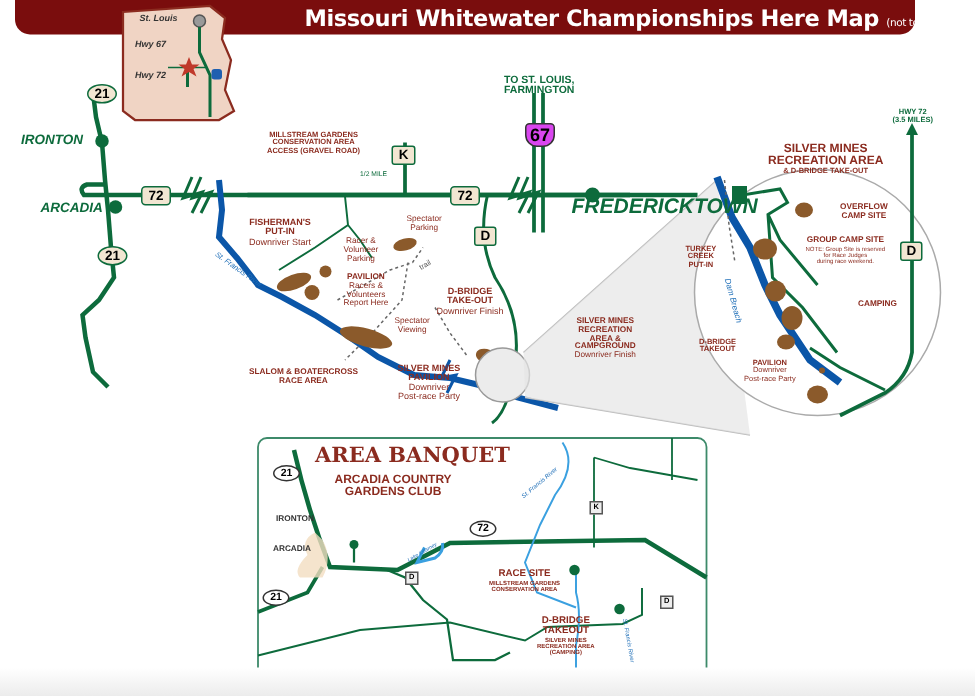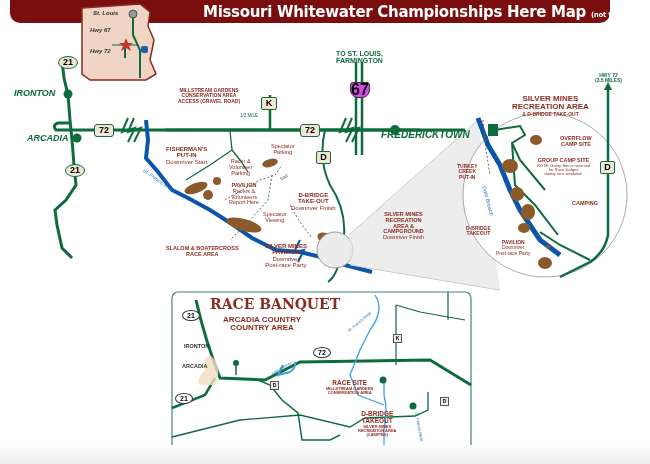--- a/index.html
+++ b/index.html
@@ -1,19 +1,19 @@
 <!DOCTYPE html>
 <html><head>
 <meta charset="utf-8">
 <style>
   html,body{margin:0;padding:0;background:#fff;}
   body{width:650px;height:464px;position:relative;overflow:hidden;font-family:"Liberation Sans",sans-serif;}
   .titlebar{position:absolute;left:10px;top:0;width:600px;height:23px;background:#7a0d0d;border-radius:0 0 10px 10px;}
   .title{position:absolute;left:193px;top:3px;color:#fff;font-weight:bold;font-size:15px;white-space:nowrap;font-family:"DejaVu Sans",sans-serif;letter-spacing:-0.3px;}
-  .title small{font-size:7px;font-weight:bold;}
+  .title small{font-size:7px;font-weight:normal;}
   .map{position:absolute;left:0;top:0;width:650px;height:464px;}
   .lbl{position:absolute;white-space:nowrap;line-height:1.05;text-align:center;}
   .red{color:#8b2b1f;}
   .green{color:#0d6b3c;}
   .b{font-weight:bold;}
   .it{font-style:italic;}
   .footerfade{position:absolute;left:0;top:445px;width:650px;height:19px;background:linear-gradient(#fff,#ececec);}
 </style>
 </head>
 <body>
@@ -111,29 +111,29 @@
   <circle cx="413" cy="406" r="3.5" fill="#0d6b3c"></circle>
 </svg>
 
 <div class="lbl b" style="left:58px;top:56px;width:18px;height:11px;background:#f2e6d2;border:1.5px solid #0d6b3c;border-radius:50%;font-size:9px;line-height:11px;">21</div>
 <div class="lbl b" style="left:65px;top:164px;width:18px;height:11px;background:#f2e6d2;border:1.5px solid #0d6b3c;border-radius:50%;font-size:9px;line-height:11px;">21</div>
 <div class="lbl b" style="left:94px;top:124px;width:18px;height:11px;background:#f2e6d2;border:1.5px solid #0d6b3c;border-radius:3px;font-size:9px;line-height:11px;">72</div>
 <div class="lbl b" style="left:300px;top:124px;width:18px;height:11px;background:#f2e6d2;border:1.5px solid #0d6b3c;border-radius:3px;font-size:9px;line-height:11px;">72</div>
 <div class="lbl b" style="left:261px;top:97px;width:14px;height:11px;background:#f2e6d2;border:1.5px solid #0d6b3c;border-radius:2px;font-size:9px;line-height:11px;">K</div>
 <div class="lbl b" style="left:316px;top:151px;width:13px;height:11px;background:#f2e6d2;border:1.5px solid #0d6b3c;border-radius:2px;font-size:9px;line-height:11px;">D</div>
 <div class="lbl b" style="left:600px;top:161px;width:13px;height:11px;background:#f2e6d2;border:1.5px solid #0d6b3c;border-radius:2px;font-size:9px;line-height:11px;">D</div>
-<div class="lbl b" style="left:350px;top:82px;width:18px;height:14px;background:#d946ef;border:1.5px solid #333;border-radius:3px 3px 8px 8px;font-size:16px;line-height:14px;">67</div>
+<div class="lbl b" style="left:350px;top:82px;width:18px;height:14px;background:#d946ef;border:1.5px solid #333;border-radius:3px 3px 8px 8px;font-size:12px;line-height:14px;">67</div>
 
 <div class="lbl b it" style="left:93px;top:10px;font-size:6px;color:#333;">St. Louis</div>
 <div class="lbl b it" style="left:90px;top:27px;font-size:6px;color:#333;">Hwy 67</div>
 <div class="lbl b it" style="left:90px;top:48px;font-size:6px;color:#333;">Hwy 72</div>
 
 <div class="lbl b it green" style="left:14px;top:89px;font-size:9px;">IRONTON</div>
 <div class="lbl b it green" style="left:27px;top:134px;font-size:9px;">ARCADIA</div>
-<div class="lbl b it green" style="left:371px;top:130px;font-size:10px;padding-left:10px;">FREDERICKTOWN</div>
+<div class="lbl b it green" style="left:371px;top:130px;font-size:14px;padding-left:10px;">FREDERICKTOWN</div>
 
 <div class="lbl b green" style="left:336px;top:50px;font-size:7px;">
     <div>TO ST. LOUIS,</div>
     <div>FARMINGTON</div>
   </div>
 
 <div class="lbl b red" style="left:178px;top:88px;font-size:5px;">
     <div>MILLSTREAM GARDENS</div>
     <div>CONSERVATION AREA</div>
     <div>ACCESS (GRAVEL ROAD)</div>
@@ -218,24 +218,24 @@
 <div class="lbl b red" style="left:466px;top:226px;font-size:5px;">
     <div>D-BRIDGE</div>
     <div>TAKEOUT</div>
   </div>
 <div class="lbl red" style="left:496px;top:240px;font-size:5px;">
     <div class="b">PAVILION</div>
     <div>Downriver</div>
     <div>Post-race Party</div>
   </div>
 
-<div class="lbl b red" style="left:210px;top:297px;font-size:14px;font-family:'DejaVu Serif',serif;">RACE BANQUET</div>
+<div class="lbl b red" style="left:210px;top:297px;font-size:14px;font-family:'DejaVu Serif',serif;">AREA BANQUET</div>
 <div class="lbl b red" style="left:223px;top:316px;font-size:8px;">
     <div>ARCADIA COUNTRY</div>
-    <div>COUNTRY AREA</div>
+    <div>GARDENS CLUB</div>
   </div>
 <div class="lbl b" style="left:184px;top:344px;font-size:5.5px;color:#333;">IRONTON</div>
 <div class="lbl b" style="left:182px;top:364px;font-size:5.5px;color:#333;">ARCADIA</div>
 <div class="lbl b" style="left:182px;top:310px;width:16px;height:9px;border:1px solid #333;border-radius:50%;background:#fff;font-size:7px;line-height:9px;">21</div>
 <div class="lbl b" style="left:175px;top:393px;width:16px;height:9px;border:1px solid #333;border-radius:50%;background:#fff;font-size:7px;line-height:9px;">21</div>
 <div class="lbl b" style="left:313px;top:347px;width:16px;height:9px;border:1px solid #333;border-radius:50%;background:#fff;font-size:7px;line-height:9px;">72</div>
 <div class="lbl b" style="left:393px;top:334px;width:7px;height:7px;border:1px solid #555;background:#eee;font-size:5px;line-height:7px;">K</div>
 <div class="lbl b" style="left:270px;top:381px;width:7px;height:7px;border:1px solid #555;background:#eee;font-size:5px;line-height:7px;">D</div>
 <div class="lbl b" style="left:440px;top:397px;width:7px;height:7px;border:1px solid #555;background:#eee;font-size:5px;line-height:7px;">D</div>
 <div class="lbl it" style="left:345px;top:320px;font-size:4px;color:#1f6fb8;transform:rotate(-40deg);">St. Francis River</div>

